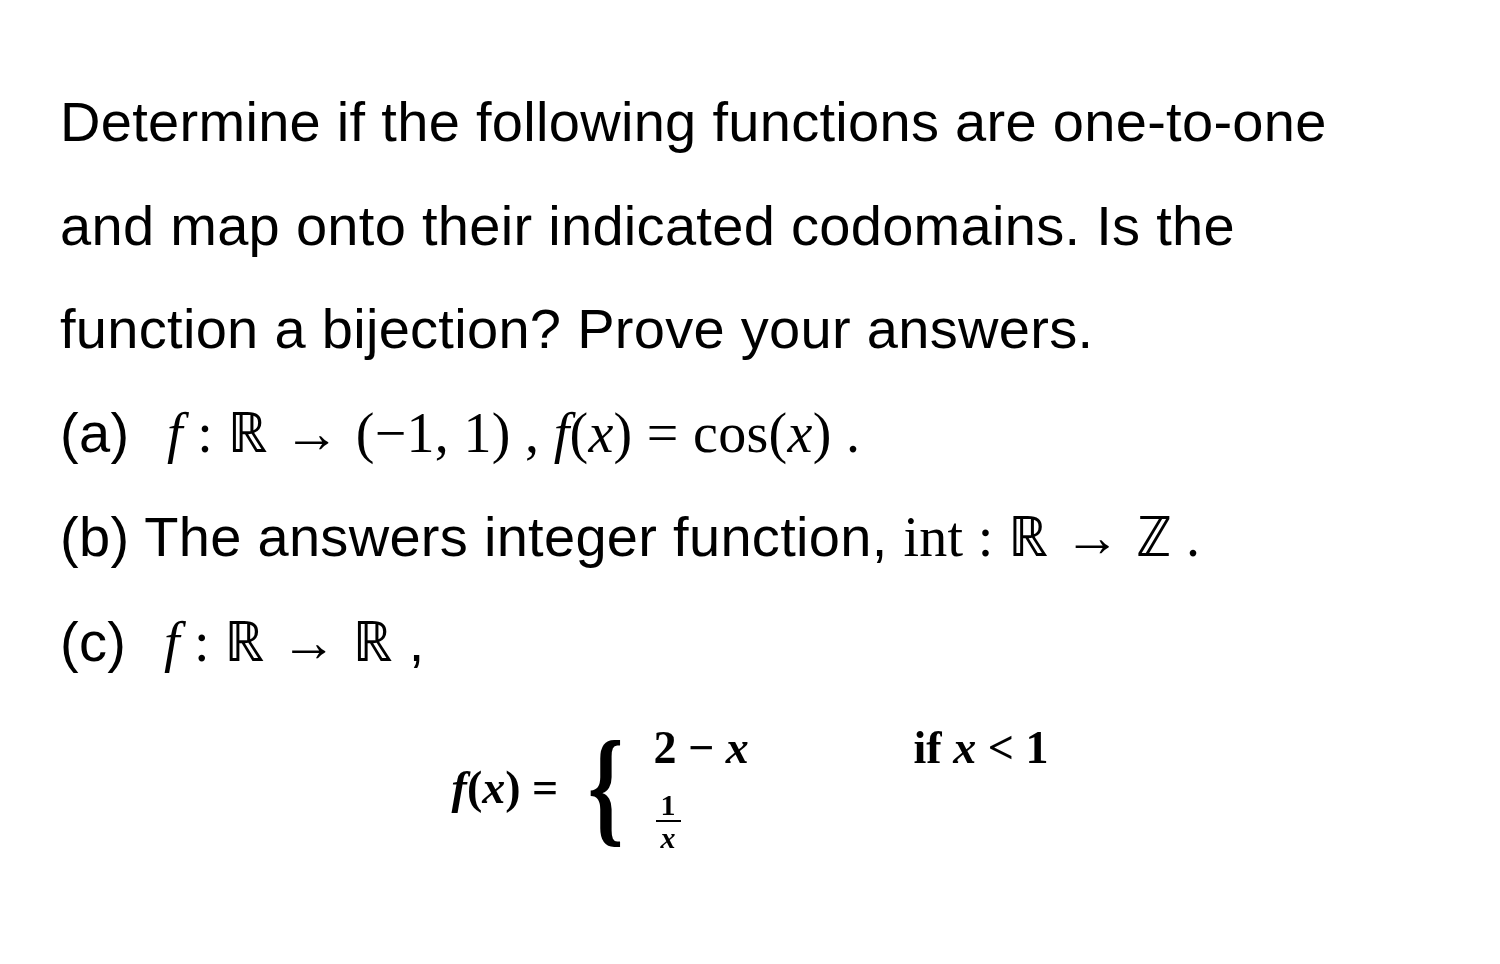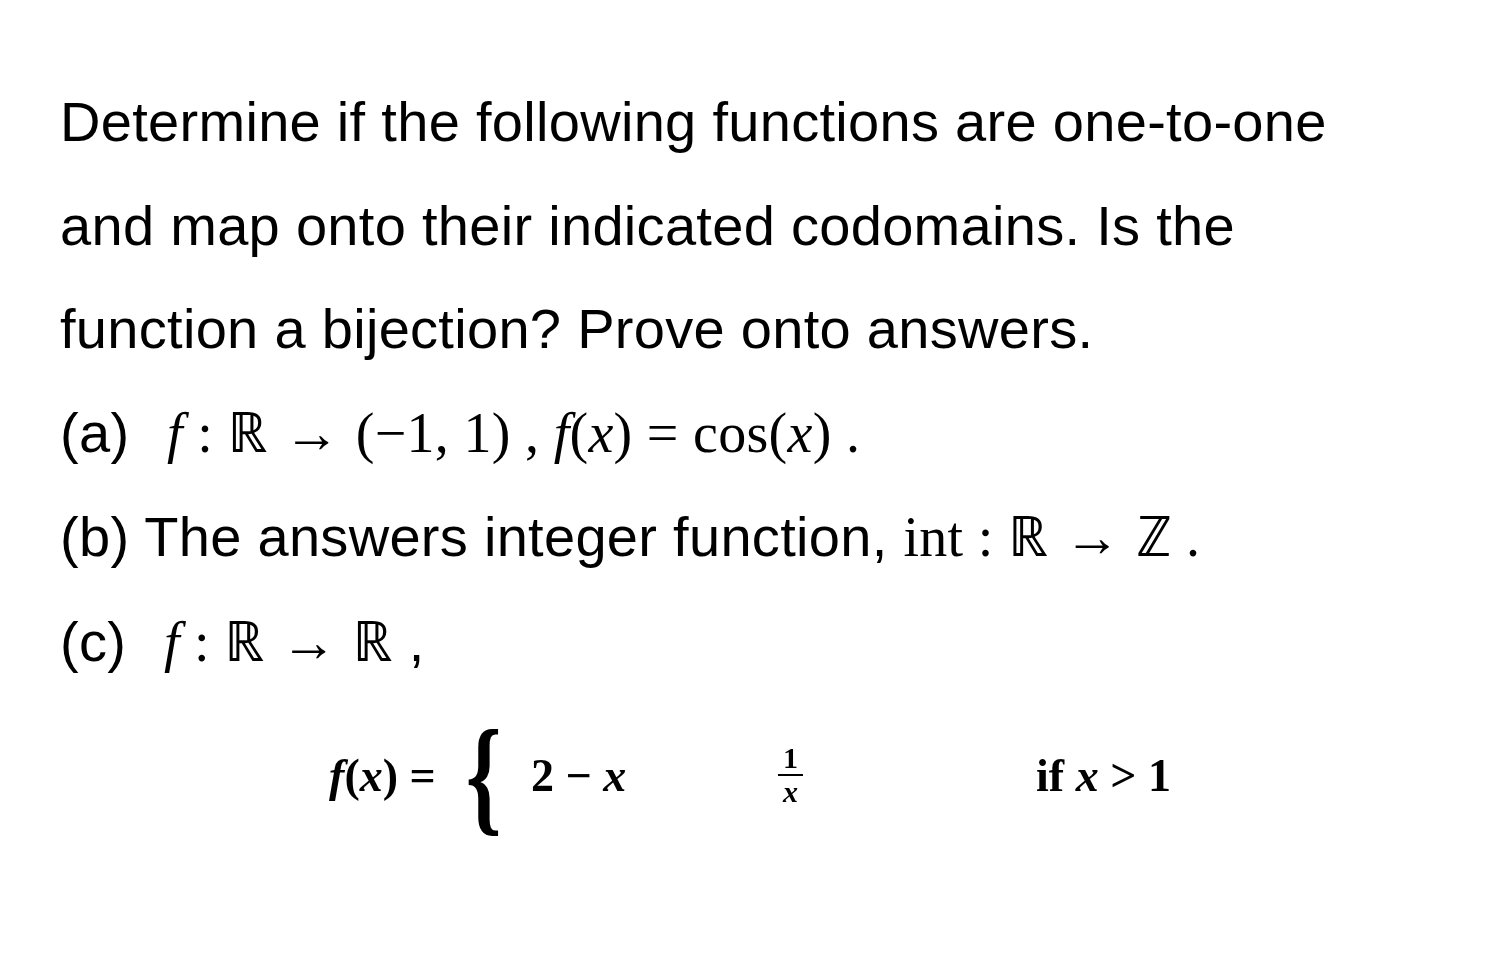--- a/index.html
+++ b/index.html
@@ -48,21 +48,21 @@
     }
     .brace {
       font-size: 130px;
       font-family: 'Times New Roman', serif;
       line-height: 0.85;
       margin: 0 6px;
       transform: scaleX(0.7);
     }
     .piecewise-cases {
       display: flex;
-      flex-direction: row;
+      flex-direction: column;
       gap: 15px;
     }
     .case-row {
       display: flex;
       align-items: center;
       font-size: 46px;
     }
     .case-expr {
       width: 230px;
     }
@@ -92,21 +92,21 @@
     .thin-space {
       display: inline-block;
       width: 6px;
     }
   </style>
 </head>
 <body>
 
 <div class="line">Determine if the following functions are one-to-one</div>
 <div class="line">and map onto their indicated codomains. Is the</div>
-<div class="line">function a bijection? Prove onto answers.</div>
+<div class="line">function a bijection? Prove your answers.</div>
 
 <div class="line">
   <span>(a)</span>
   <span class="thin-space"></span>
   <span class="math">f</span><span class="math-upright"> : </span><span class="bb">ℝ</span><span class="arrow"> → </span><span class="math-upright">(</span><span class="math-upright">−1</span><span class="math-upright">, </span><span class="math-upright">1</span><span class="math-upright">)</span><span class="math-upright"> ,  </span><span class="math">f</span><span class="math-upright">(</span><span class="math">x</span><span class="math-upright">)</span><span class="math-upright"> = </span><span class="math-upright">cos</span><span class="math-upright">(</span><span class="math">x</span><span class="math-upright">)</span><span class="math-upright"> .</span>
 </div>
 
 <div class="line">
   <span>(b)</span><span> The answers integer function, </span><span class="math-upright"> int</span><span class="math-upright"> : </span><span class="bb">ℝ</span><span class="arrow"> → </span><span class="bb">ℤ</span><span class="math-upright"> .</span>
 </div>
@@ -120,26 +120,26 @@
 <div class="piecewise-container">
   <div class="piecewise-lhs">
     <span class="math">f</span><span class="math-upright">(</span><span class="math">x</span><span class="math-upright">)</span><span class="math-upright"> = </span>
   </div>
   <div class="brace">{</div>
   <div class="piecewise-cases">
     <div class="case-row">
       <div class="case-expr">
         <span class="math-upright">2 − </span><span class="math">x</span>
       </div>
+      <div class="case-cond">
+        <span class="math-upright">if </span><span class="math">x</span><span class="math-upright"> &lt; </span><span class="math-upright">1</span>
+      </div>
     </div>
     <div class="case-row">
       <div class="case-expr">
         <span class="frac">
           <span class="num math-upright">1</span>
           <span class="den math">x</span>
         </span>
       </div>
-      <div class="case-cond">
-        <span class="math-upright">if </span><span class="math">x</span><span class="math-upright"> &gt; </span><span class="math-upright">1</span>
-      </div>
     </div>
   </div>
 </div>
 
 </body></html>

